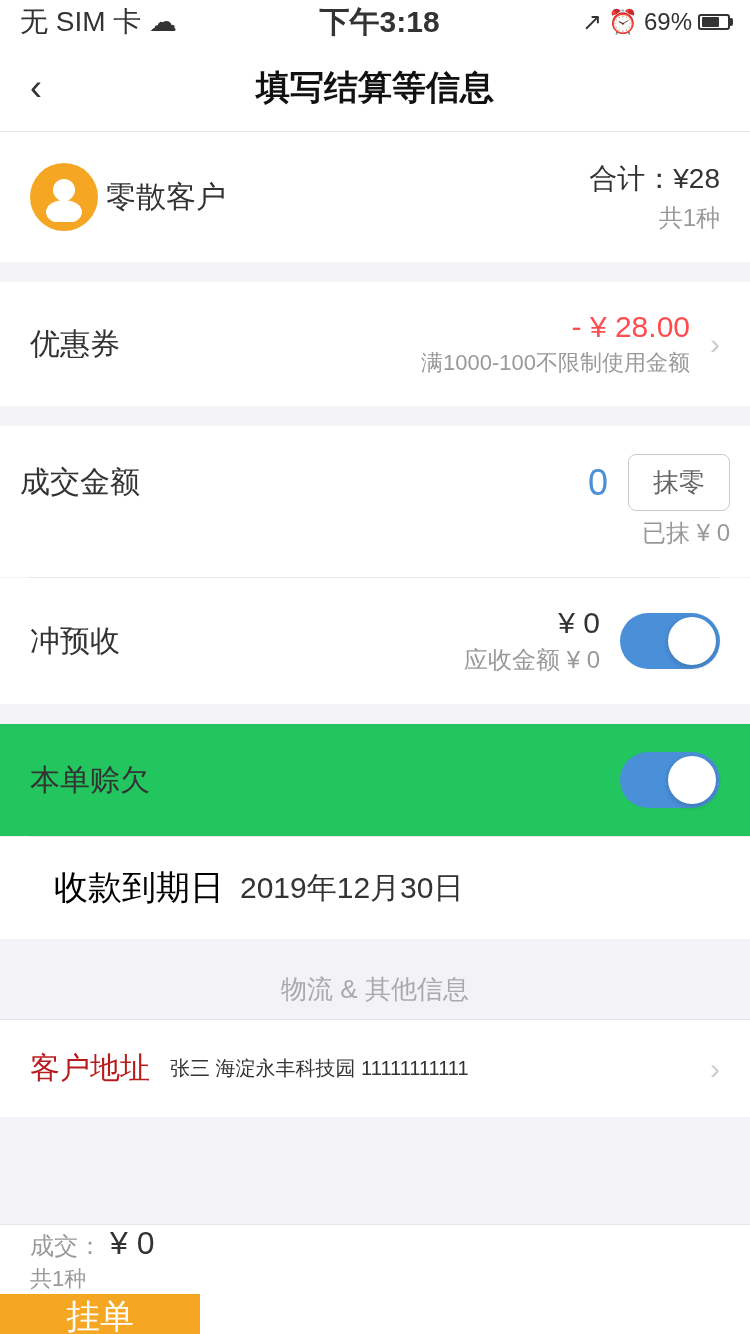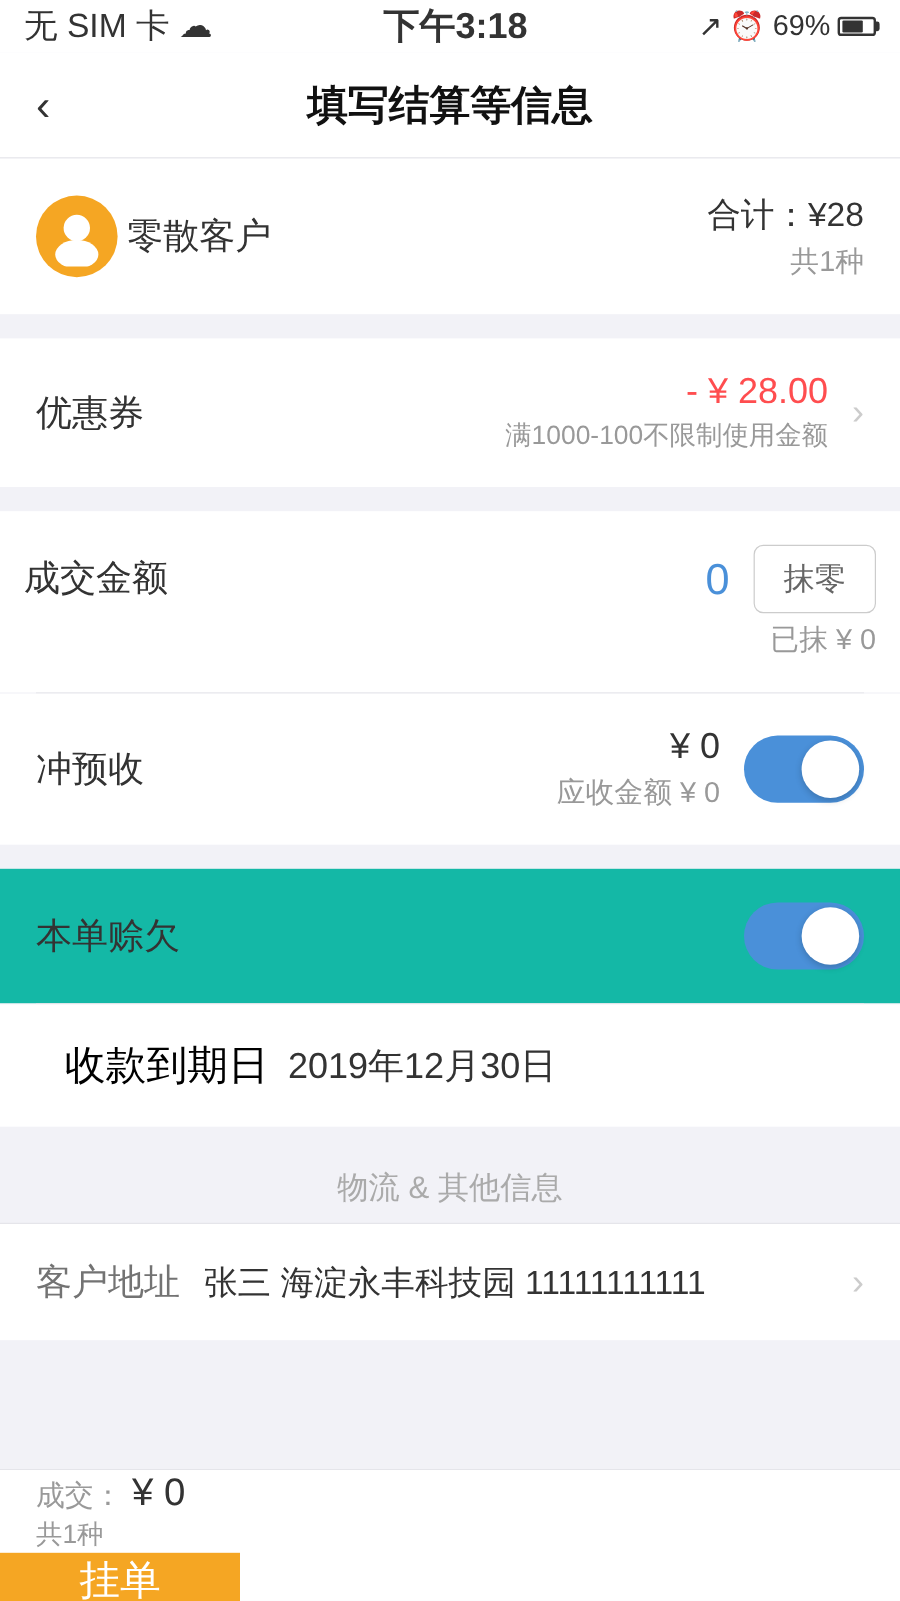--- a/index.html
+++ b/index.html
@@ -263,21 +263,21 @@
       border-radius: 50%;
       background: #fff;
       position: absolute;
       top: 4px;
       right: 4px;
       box-shadow: 0 2px 6px rgba(0,0,0,0.2);
     }
 
     
     .debt-section {
-      background: #14b8a6;
+      background: #22c55e;
       padding: 28px 30px;
       display: flex;
       align-items: center;
       justify-content: space-between;
     }
     .debt-label {
       font-size: 30px;
       color: #333;
     }
 
@@ -318,26 +318,26 @@
     
     .address-section {
       background: #fff;
       padding: 28px 30px;
       display: flex;
       align-items: center;
       justify-content: space-between;
     }
     .address-label {
       font-size: 30px;
-      color: #737373;
+      color: #b91c1c;
       flex-shrink: 0;
       margin-right: 20px;
     }
     .address-value {
-      font-size: 28px;
+      font-size: 20px;
       color: #333;
       flex: 1;
     }
 
     
     .bottom-bar {
       position: fixed;
       bottom: 0;
       left: 0;
       width: 750px;

